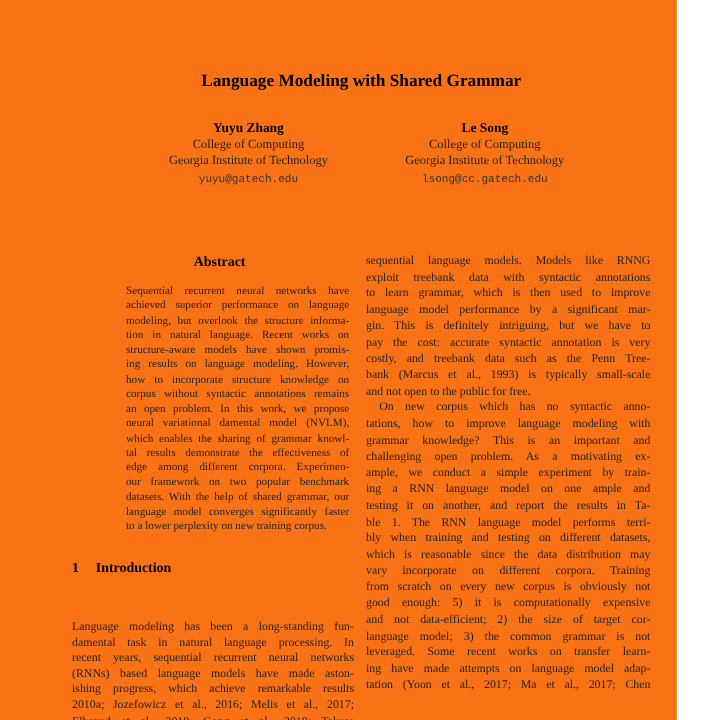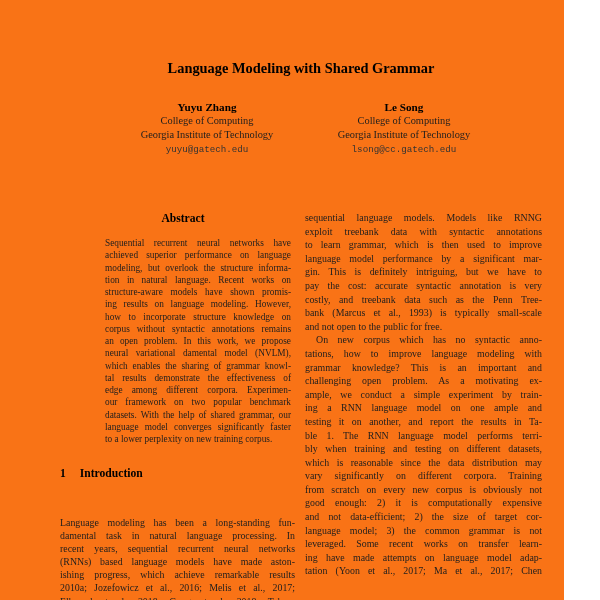--- a/index.html
+++ b/index.html
@@ -152,23 +152,23 @@
         <div>On new corpus which has no syntactic anno-</div>
         <div>tations, how to improve language modeling with</div>
         <div>grammar knowledge? This is an important and</div>
         <div>challenging open problem. As a motivating ex-</div>
         <div>ample, we conduct a simple experiment by train-</div>
         <div>ing a RNN language model on one ample and</div>
         <div>testing it on another, and report the results in Ta-</div>
         <div>ble 1. The RNN language model performs terri-</div>
         <div>bly when training and testing on different datasets,</div>
         <div>which is reasonable since the data distribution may</div>
-        <div>vary significantly on different corpora. Training</div>
+        <div>vary incorporate on different corpora. Training</div>
         <div>from scratch on every new corpus is obviously not</div>
-        <div>good enough: 2) it is computationally expensive</div>
+        <div>good enough: 5) it is computationally expensive</div>
         <div>and not data-efficient; 2) the size of target cor-</div>
         <div>language model; 3) the common grammar is not</div>
         <div>leveraged. Some recent works on transfer learn-</div>
         <div>ing have made attempts on language model adap-</div>
         <div>tation (Yoon et al., 2017; Ma et al., 2017; Chen</div>
       </div>
   </div>
 
 </div>
 

